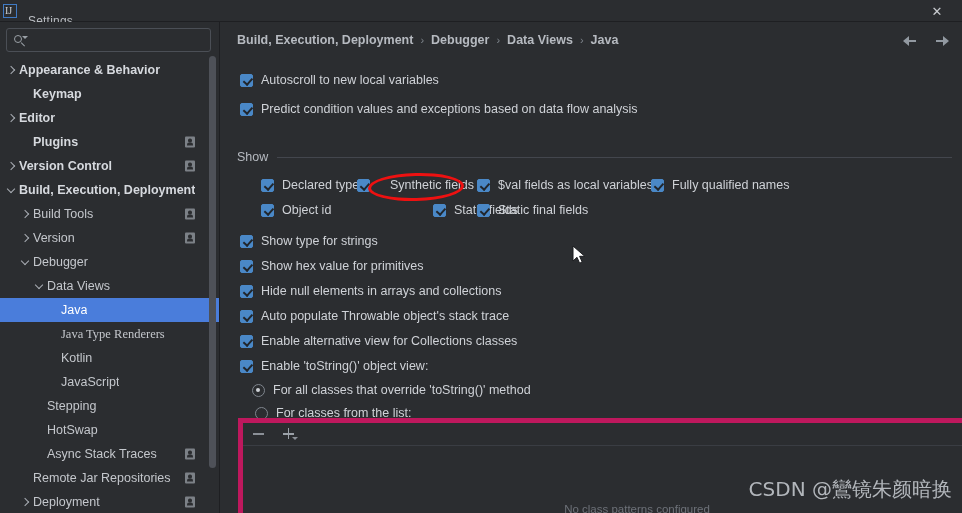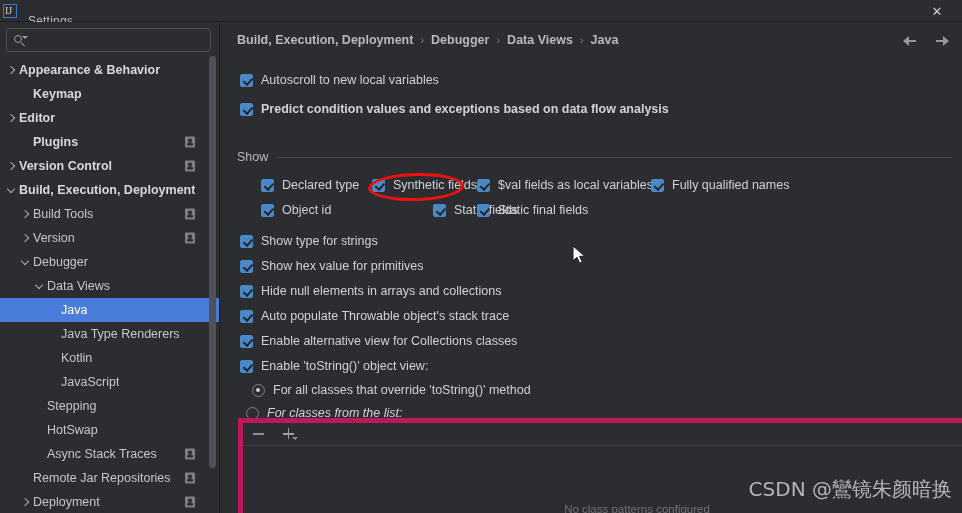--- a/index.html
+++ b/index.html
@@ -279,21 +279,21 @@
           <span class="tree-label">Debugger</span>
         </div>
         <div class="tree-row" style="padding-left: 32px;">
           <span class="chev down"></span>
           <span class="tree-label">Data Views</span>
         </div>
         <div class="tree-row selected" style="padding-left: 46px;">
           <span class="chev"></span>
           <span class="tree-label">Java</span>
         </div>
-        <div class="tree-row" style="padding-left: 46px;">
+        <div class="tree-row" style="padding-left: 46px; font-family: Liberation Serif, serif;">
           <span class="chev"></span>
           <span class="tree-label">Java Type Renderers</span>
         </div>
         <div class="tree-row" style="padding-left: 46px;">
           <span class="chev"></span>
           <span class="tree-label">Kotlin</span>
         </div>
         <div class="tree-row" style="padding-left: 46px;">
           <span class="chev"></span>
           <span class="tree-label">JavaScript</span>
@@ -349,35 +349,35 @@
           <span class="head"></span>
       </div>
     </div>
 
     <div class="content">
 
       <div class="cb-row" style="position:absolute;left:19px;top:3px;">
         <span class="checkbox"></span>
         <span class="cb-label">Autoscroll to new local variables</span>
       </div>
-      <div class="cb-row" style="position:absolute;left:19px;top:32px;font-weight:bold;">
+      <div class="cb-row" style="position:absolute;left:19px;top:32px;">
         <span class="checkbox"></span>
         <span class="cb-label">Predict condition values and exceptions based on data flow analysis</span>
       </div>
 
       <div class="group-sep" style="position:absolute;left:16px;top:80px;width:715px;">
         <span class="glabel">Show</span>
         <span class="gline"></span>
       </div>
 
       <div class="cb-row" style="position:absolute;left:40px;top:108px;">
         <span class="checkbox"></span>
         <span class="cb-label">Declared type</span>
       </div>
-      <div class="cb-row" style="position:absolute;left:151px;top:108px;">
+      <div class="cb-row" style="position:absolute;left:136px;top:108px;gap:12px;">
         <span class="checkbox"></span>
         <span class="cb-label">Synthetic fields</span>
       </div>
       <div class="cb-row" style="position:absolute;left:256px;top:108px;">
         <span class="checkbox"></span>
         <span class="cb-label">$val fields as local variables</span>
       </div>
       <div class="cb-row" style="position:absolute;left:430px;top:108px;">
         <span class="checkbox"></span>
         <span class="cb-label">Fully qualified names</span>
@@ -418,21 +418,21 @@
       </div>
       <div class="cb-row" style="position:absolute;left:19px;top:289px;">
         <span class="checkbox"></span>
         <span class="cb-label">Enable 'toString()' object view:</span>
       </div>
 
       <div class="radio-row" style="position:absolute;left:31px;top:313px;">
         <span class="radio checked"></span>
         <span class="radio-label">For all classes that override 'toString()' method</span>
       </div>
-      <div class="radio-row" style="position:absolute;left:25px;top:336px;font-style:italic;">
+      <div class="radio-row" style="position:absolute;left:34px;top:336px;">
         <span class="radio"></span>
         <span class="radio-label">For classes from the list:</span>
       </div>
 
       <div class="list-panel">
         <div class="list-toolbar">
           <span class="tool-btn">
               <span class="minus"></span>
             </span>
           <span class="tool-btn">

